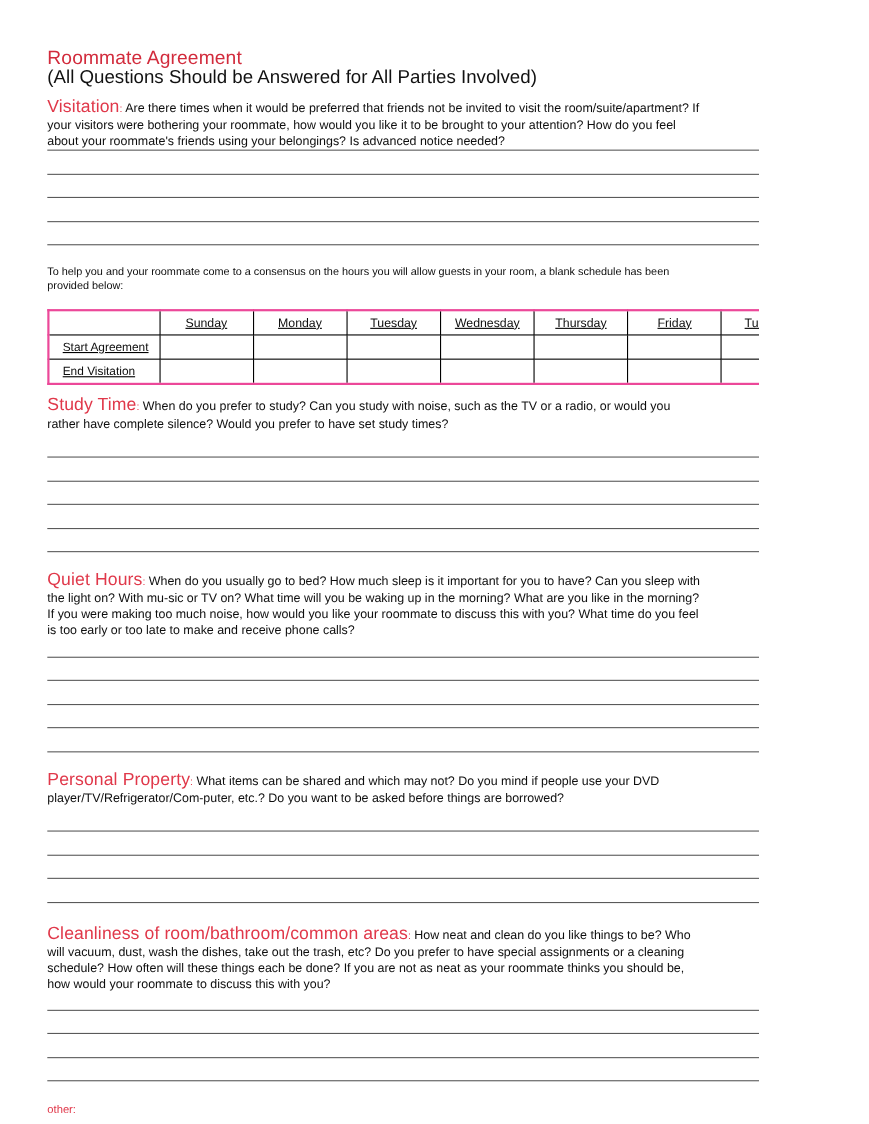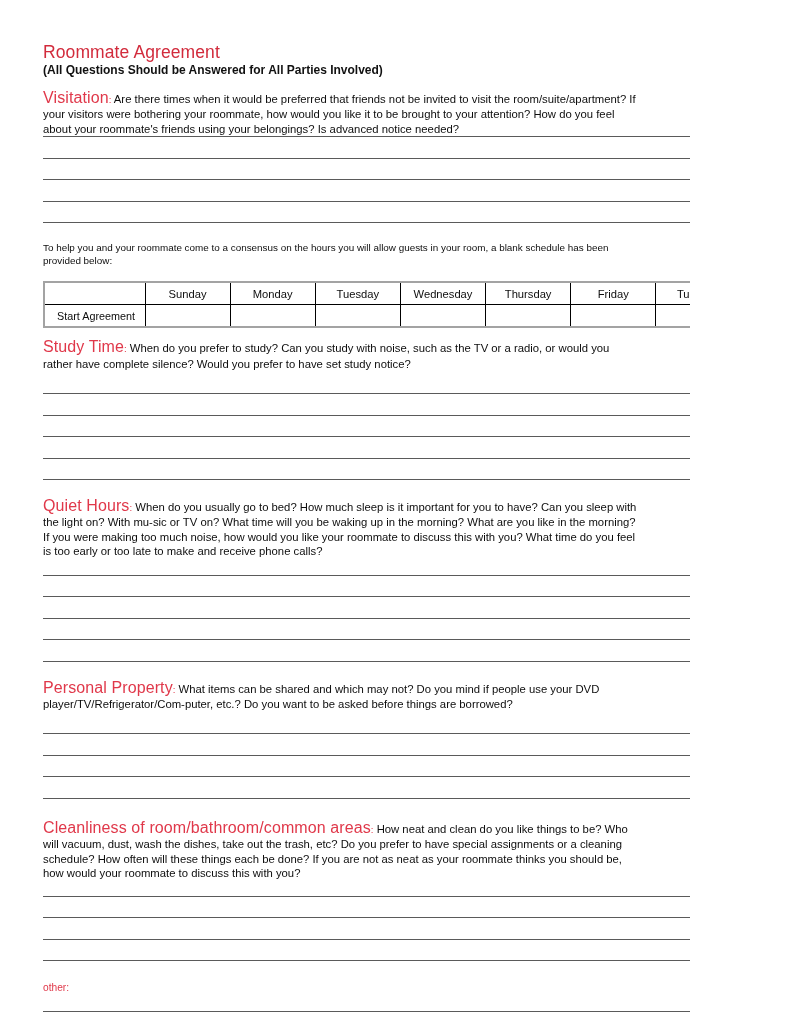--- a/index.html
+++ b/index.html
@@ -22,25 +22,24 @@
   }
   .doc-title {
     color: #d22b3c;
     font-size: 17.5px;
     line-height: 20px;
     font-weight: normal;
     margin: 0 0 1px 0;
     letter-spacing: 0.1px;
   }
   .doc-subtitle {
-    font-size: 12px;
+    font-size: 17px;
     line-height: 14px;
     color: #111111;
     margin: 0 0 14px 0;
-    font-weight: bold;
   }
   .section {
     margin: 0;
   }
   .section-body {
     font-size: 11.3px;
     line-height: 14.4px;
     color: #0d0d0d;
     text-align: left;
     margin: 0;
@@ -71,21 +70,22 @@
   .table-intro {
     font-size: 9.9px;
     line-height: 13px;
     color: #0d0d0d;
     margin: 0 0 14px 0;
   }
   table.schedule {
     border-collapse: collapse;
     width: 699px;
     table-layout: fixed;
-    border: 2px solid #a3a3a3;
+    border: 2px solid #ec4899;
+    text-decoration: underline;
   }
   table.schedule td, table.schedule th {
     border: 1px solid #000000;
     height: 21px;
     font-size: 11.2px;
     font-weight: normal;
     color: #0d0d0d;
     text-align: center;
     padding: 0;
   }
@@ -154,28 +154,38 @@
         <tr>
           <td class="rowlabel">Start Agreement</td>
           <td></td>
           <td></td>
           <td></td>
           <td></td>
           <td></td>
           <td></td>
           <td></td>
         </tr>
+        <tr>
+          <td class="rowlabel">End Visitation</td>
+          <td></td>
+          <td></td>
+          <td></td>
+          <td></td>
+          <td></td>
+          <td></td>
+          <td></td>
+        </tr>
       </tbody>
     </table>
   </div>
 
   <div style="height:12px"></div>
 
   <div class="section">
-    <p class="section-body"><span class="section-label">Study Time</span><span class="label-sep">:</span> <span>When do you prefer to study? Can you study with noise, such as the TV or a radio, or would you rather have complete silence? Would you prefer to have set study notice?</span></p>
+    <p class="section-body"><span class="section-label">Study Time</span><span class="label-sep">:</span> <span>When do you prefer to study? Can you study with noise, such as the TV or a radio, or would you rather have complete silence? Would you prefer to have set study times?</span></p>
     <div class="rules">
       <div class="rule rule-gap-1" style="margin-top:22px"></div>
       <div class="rule rule-gap-1"></div>
       <div class="rule rule-gap-1"></div>
       <div class="rule rule-gap-1"></div>
       <div class="rule rule-gap-1"></div>
     </div>
   </div>
 
   <div class="spacer-pre-section"></div>

